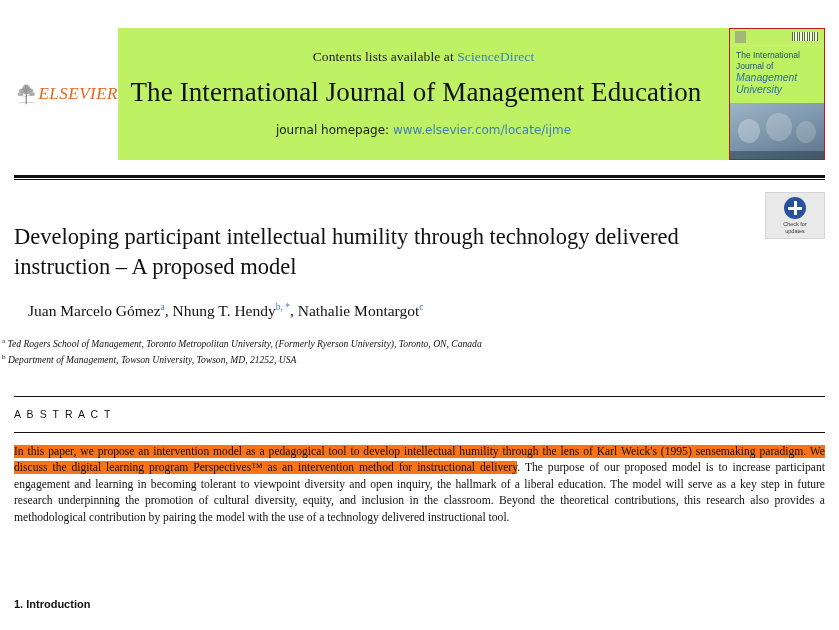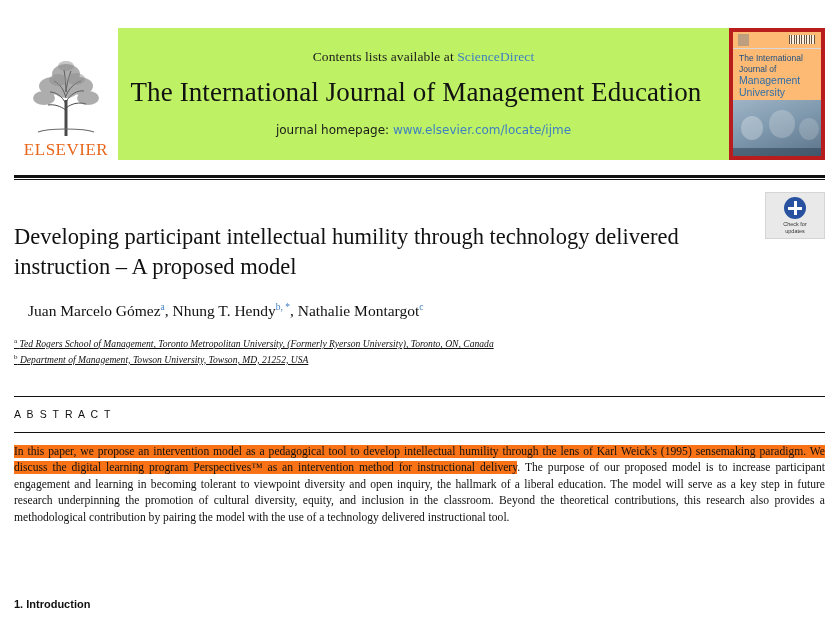--- a/index.html
+++ b/index.html
@@ -33,25 +33,26 @@
     display: flex;
     flex-direction: row;
     align-items: stretch;
   }
 
   .elsevier-logo {
     width: 104px;
     flex: 0 0 104px;
     position: relative;
     display: flex;
-    flex-direction: column;
-    justify-content: flex-end;
+    flex-direction: row;
+    justify-content: flex-start;
     align-items: center;
     padding-bottom: 2px;
     box-sizing: border-box;
+    font-style: italic;
   }
   .tree-svg {
     display: block;
   }
   .elsevier-word {
     font-family: "Liberation Serif", serif;
     font-size: 17px;
     letter-spacing: 0.5px;
     color: #e8661c;
     font-weight: normal;
@@ -92,22 +93,22 @@
     color: #1a1a1a;
   }
   .homepage-line a {
     color: #3f7fc1;
     text-decoration: none;
   }
 
   .cover-thumb {
     flex: 0 0 96px;
     width: 96px;
-    border: 4px solid #b91c1c;
-    background: #fdba74;
+    border: 1px solid #b91c1c;
+    background: #bef264;
     box-sizing: border-box;
     position: relative;
     overflow: hidden;
   }
   .cover-top {
     height: 16px;
     border-bottom: 1px solid #d8d8d8;
     position: relative;
   }
   .cover-barcode {
@@ -137,20 +138,21 @@
     font-family: "Liberation Sans", sans-serif;
     font-size: 8.5px;
     line-height: 1.25;
     color: #1c4f82;
   }
   .cover-title .big {
     color: #2f6ea8;
     font-size: 10.5px;
     display: block;
     line-height: 1.15;
+    font-style: italic;
   }
   .cover-img {
     position: absolute;
     left: 0;
     right: 0;
     bottom: 0;
     height: 56px;
     background: linear-gradient(160deg, #9fb4c6 0%, #7f99ae 45%, #5d7489 100%);
   }
   .cover-img .face {
@@ -259,28 +261,27 @@
     line-height: 1.4;
   }
   .authors sup {
     font-size: 9.5px;
     vertical-align: super;
     color: #3f7fc1;
   }
 
   .affiliations {
     position: absolute;
-    left: 14px;
+    left: 2px;
     top: 336px;
     width: 700px;
     font-size: 9.6px;
     line-height: 1.62;
     color: #111111;
     font-style: italic;
-    text-decoration: underline;
   }
   .affiliations sup {
     font-style: normal;
     font-size: 7px;
     vertical-align: super;
   }
 
   
   .abs-rule-top {
     position: absolute;

